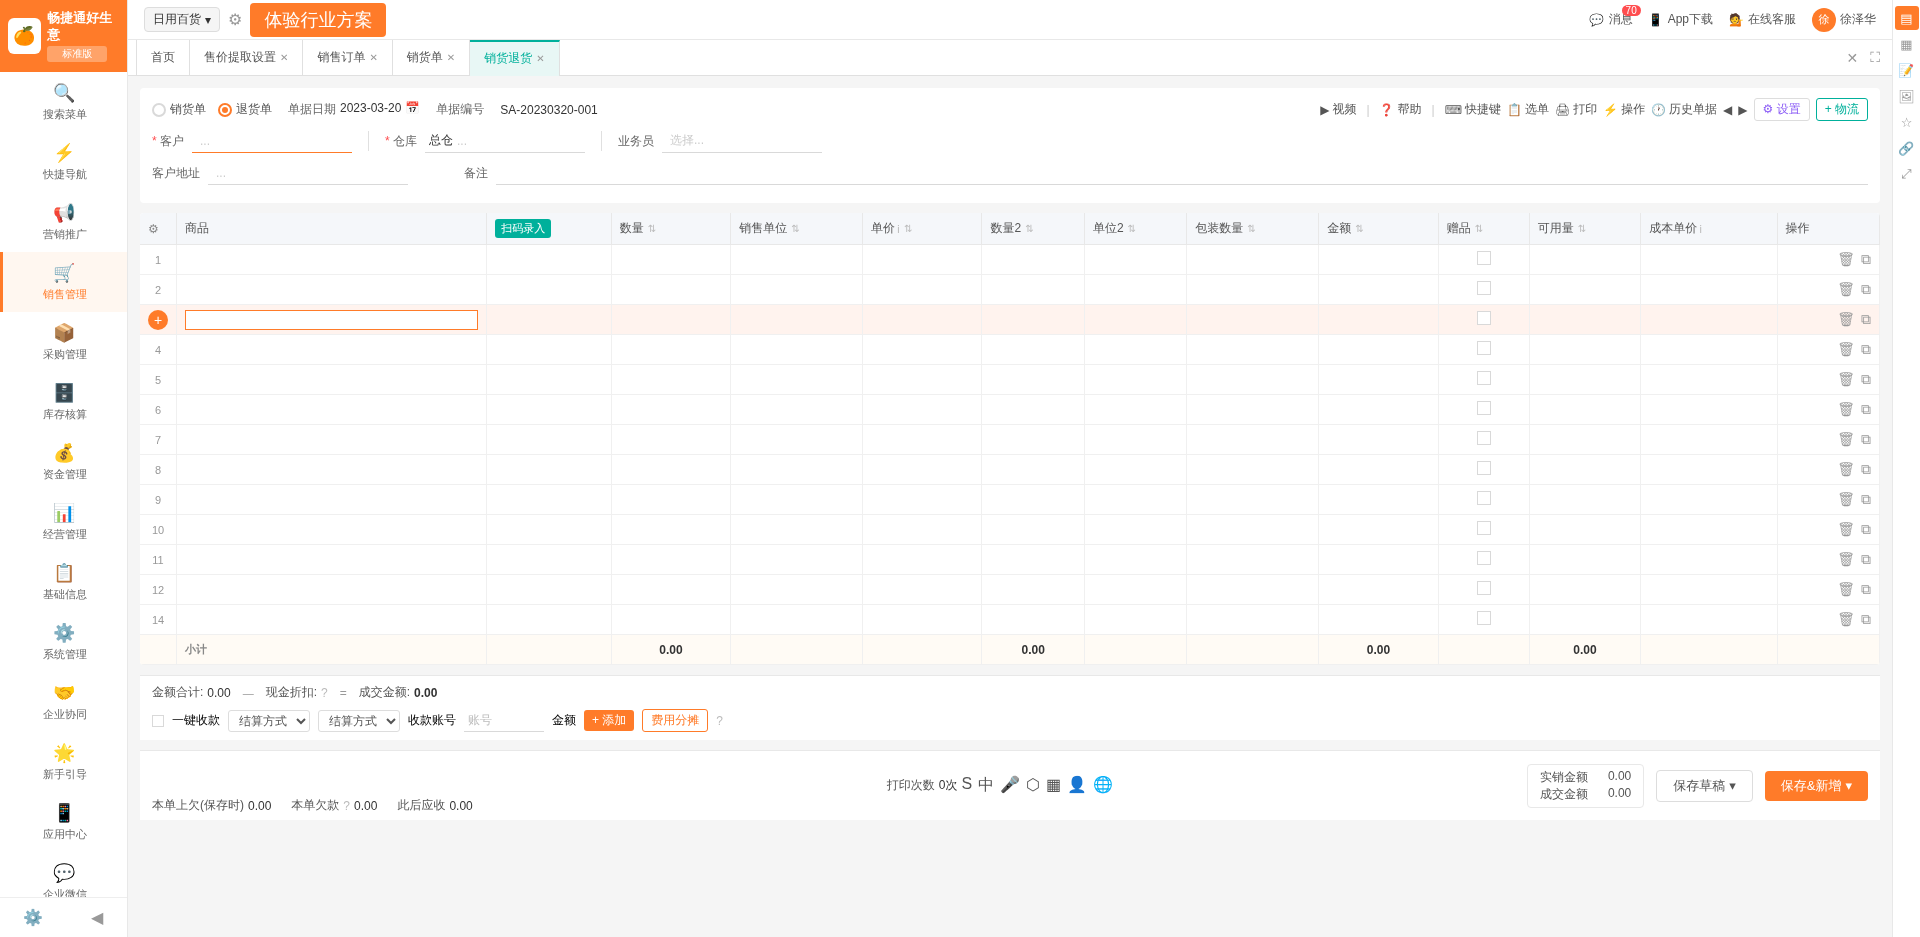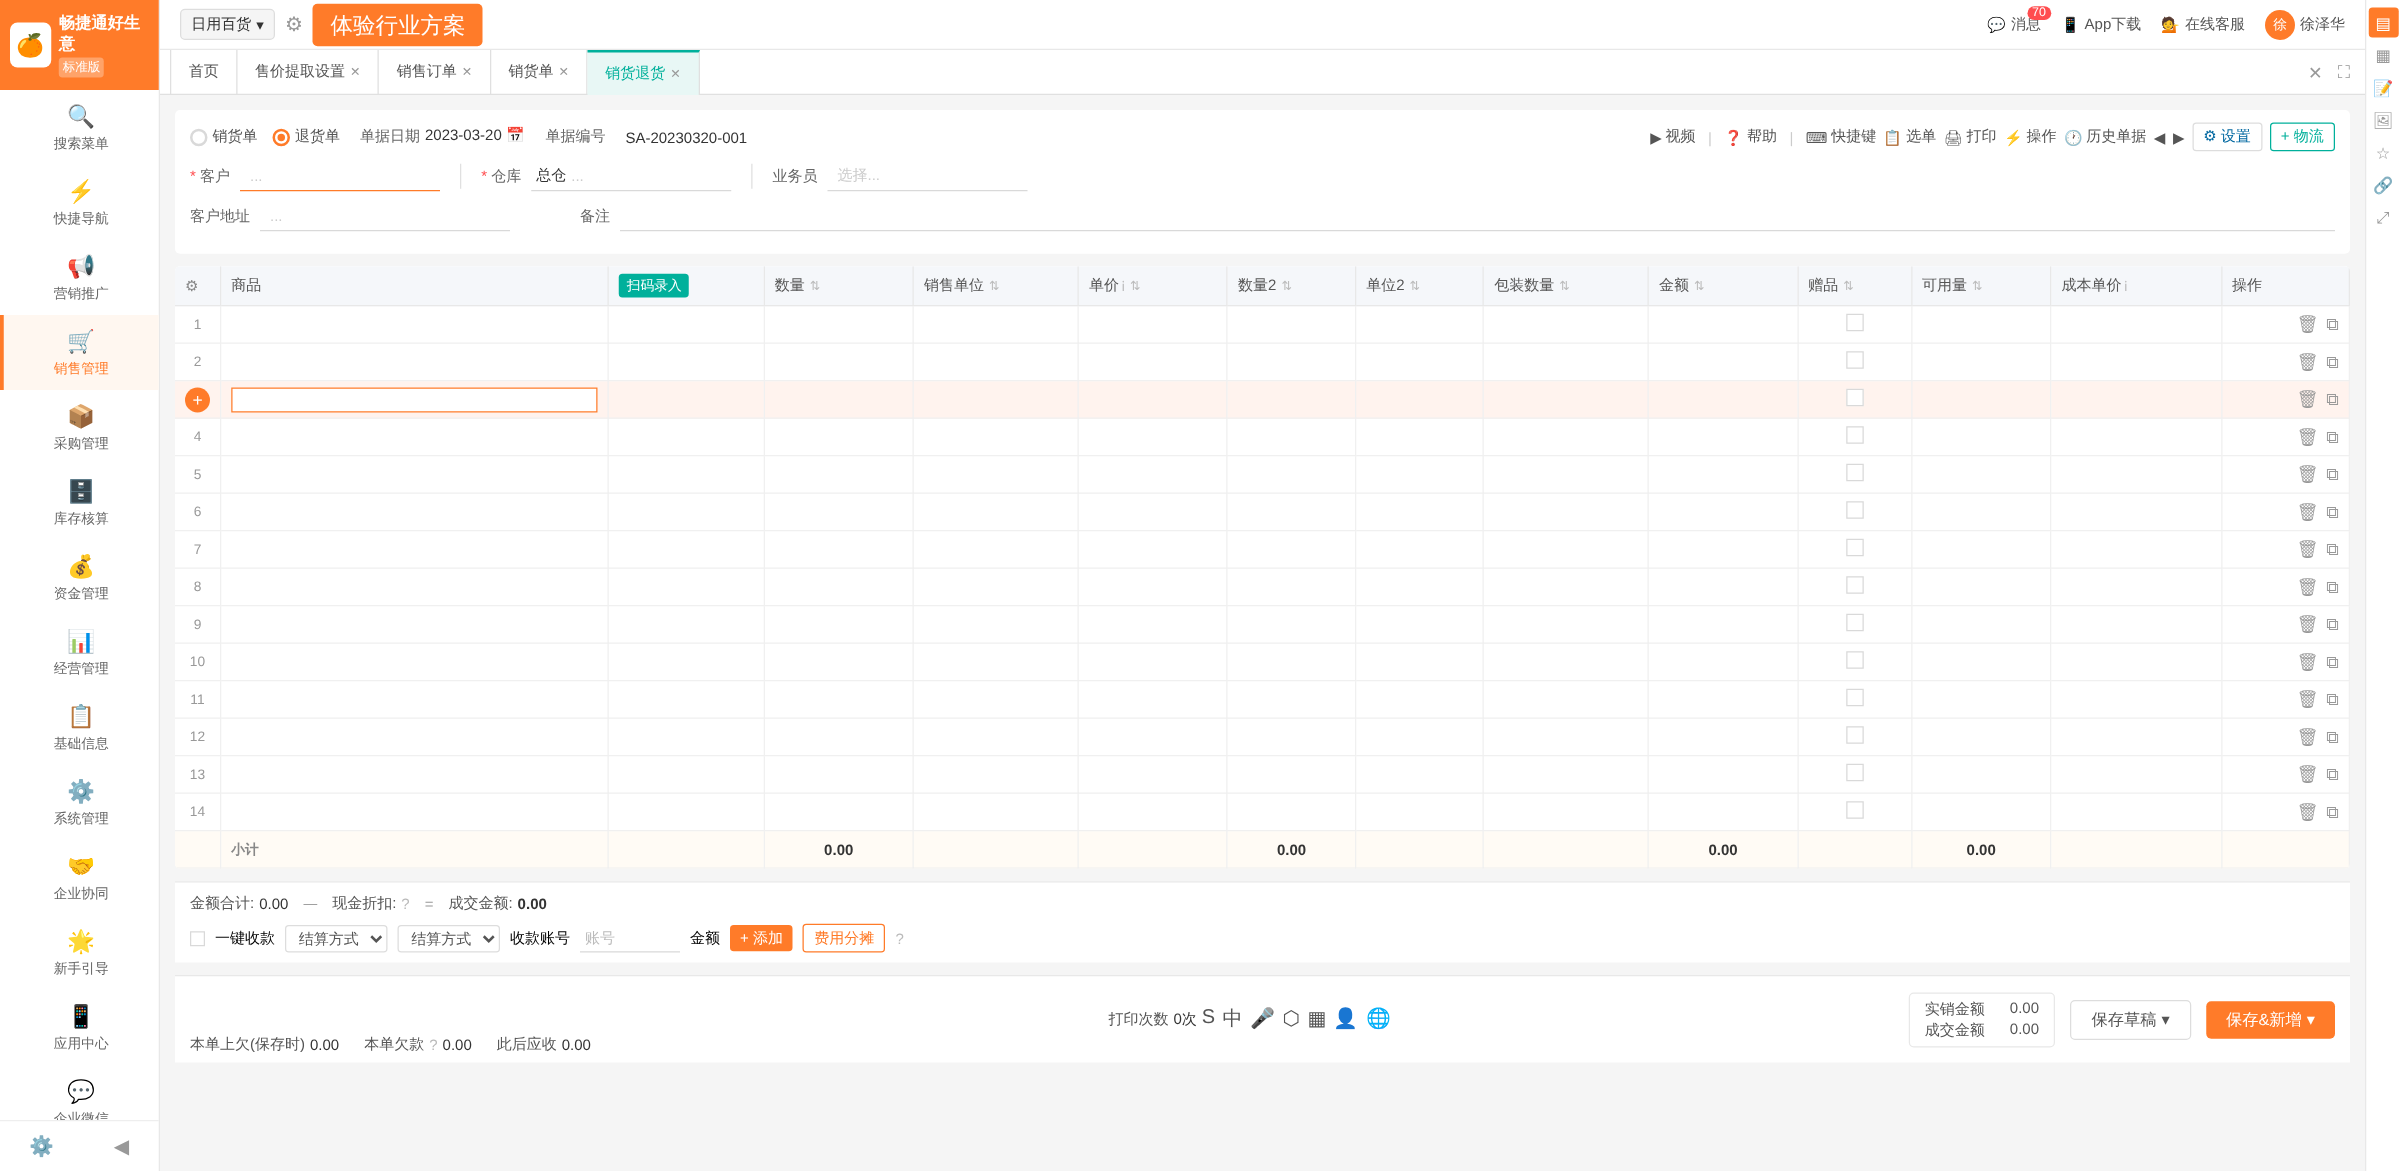--- a/index.html
+++ b/index.html
@@ -3,21 +3,21 @@
   <meta charset="utf-8">
   <style>
     * { box-sizing: border-box; margin: 0; padding: 0; }
     body { font-family: "Microsoft YaHei", "PingFang SC", sans-serif; font-size: 12px; background: #f0f2f5; display: flex; height: 937px; overflow: hidden; }
 
     
     .sidebar { width: 128px; background: #fff; display: flex; flex-direction: column; border-right: 1px solid #e8e8e8; height: 100%; }
     .sidebar-logo { background: #ff7b29; padding: 10px 8px; display: flex; align-items: center; gap: 6px; }
     .sidebar-logo-icon { width: 36px; height: 36px; background: #fff; border-radius: 6px; display: flex; align-items: center; justify-content: center; font-size: 18px; color: #ff7b29; }
     .sidebar-logo-text { color: #fff; font-size: 13px; font-weight: bold; line-height: 1.3; }
-    .sidebar-logo-badge { font-size: 10px; background: rgba(255,255,255,0.3); border-radius: 3px; padding: 1px 3px; color: #fff; margin-top: 2px; display: inline-block; }
+    .sidebar-logo-badge { font-size: 10px; background: rgba(255,255,255,0.3); border-radius: 3px; padding: 1px 15px; color: #fff; margin-top: 2px; display: inline-block; }
     .sidebar-nav { flex: 1; overflow-y: auto; }
     .sidebar-item { display: flex; flex-direction: column; align-items: center; padding: 10px 4px; cursor: pointer; color: #666; font-size: 11px; gap: 3px; border-left: 3px solid transparent; }
     .sidebar-item.active { background: #fff7f0; color: #ff7b29; border-left: 3px solid #ff7b29; }
     .sidebar-item-icon { font-size: 18px; }
     .sidebar-bottom { display: flex; align-items: center; justify-content: space-around; padding: 10px 0; border-top: 1px solid #eee; }
     .sidebar-bottom-btn { color: #999; cursor: pointer; font-size: 16px; }
 
     
     .main { flex: 1; display: flex; flex-direction: column; overflow: hidden; }
 
@@ -63,21 +63,21 @@
     .radio-group { display: flex; align-items: center; gap: 12px; }
     .radio-item { display: flex; align-items: center; gap: 4px; cursor: pointer; font-size: 12px; color: #555; }
     .radio-circle { width: 14px; height: 14px; border-radius: 50%; border: 2px solid #d9d9d9; display: flex; align-items: center; justify-content: center; }
     .radio-circle.selected { border-color: #ff7b29; }
     .radio-circle.selected::after { content: ""; width: 6px; height: 6px; border-radius: 50%; background: #ff7b29; }
 
     
     .toolbar { display: flex; align-items: center; gap: 6px; font-size: 12px; color: #555; }
     .toolbar-icon-btn { display: flex; align-items: center; gap: 3px; cursor: pointer; color: #555; font-size: 12px; }
     .toolbar-sep { color: #ccc; margin: 0 4px; }
-    .set-btn { background: #fff; border: 1px solid #ddd; border-radius: 3px; padding: 2px 8px; cursor: pointer; font-size: 12px; color: #0369a1; }
+    .set-btn { background: #fff; border: 1px solid #ddd; border-radius: 3px; padding: 2px 8px; cursor: pointer; font-size: 12px; color: #8b5cf6; }
     .add-btn { background: #fff; border: 1px solid #00b09b; border-radius: 3px; padding: 2px 8px; cursor: pointer; font-size: 12px; color: #00b09b; }
 
     
     .table-wrap { background: #fff; border-radius: 4px; overflow: hidden; }
     table { width: 100%; border-collapse: collapse; font-size: 12px; }
     thead tr { background: #f5f7fa; }
     th { padding: 6px 8px; text-align: left; font-weight: normal; color: #555; border-bottom: 1px solid #e8e8e8; border-right: 1px solid #e8e8e8; white-space: nowrap; }
     td { padding: 4px 8px; border-bottom: 1px solid #f0f0f0; border-right: 1px solid #f0f0f0; color: #333; height: 30px; }
     tr.active-row td { background: #fff3ee; }
     .row-num { color: #999; text-align: center; font-size: 11px; }
@@ -708,43 +708,20 @@
       <td></td>
       <td>
         <div class="action-icons">
           <span class="action-icon">🗑</span>
           <span class="action-icon">⧉</span>
         </div>
       </td>
     </tr>
             <tr>
       <td class="row-num">12</td>
-      <td></td>
-      <td></td>
-      <td></td>
-      <td></td>
-      <td></td>
-      <td></td>
-      <td></td>
-      <td></td>
-      <td></td>
-      <td class="checkbox-cell">
-        <span class="checkbox"></span>
-      </td>
-      <td></td>
-      <td></td>
-      <td>
-        <div class="action-icons">
-          <span class="action-icon">🗑</span>
-          <span class="action-icon">⧉</span>
-        </div>
-      </td>
-    </tr>
-            <tr>
-      <td class="row-num">13</td>
       <td></td>
       <td></td>
       <td></td>
       <td></td>
       <td></td>
       <td></td>
       <td></td>
       <td></td>
       <td></td>
       <td class="checkbox-cell">

